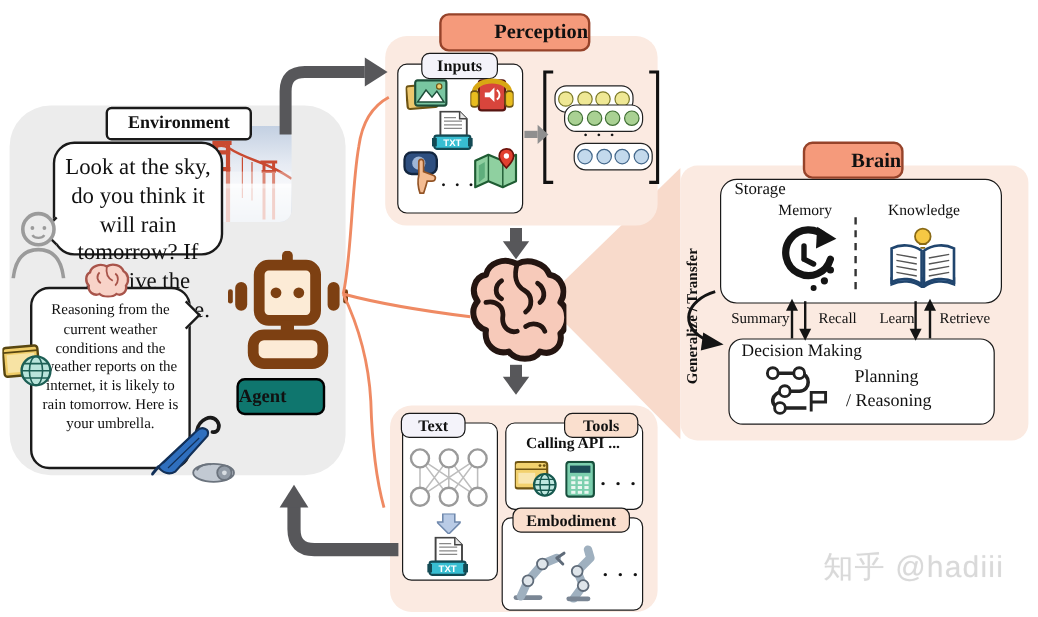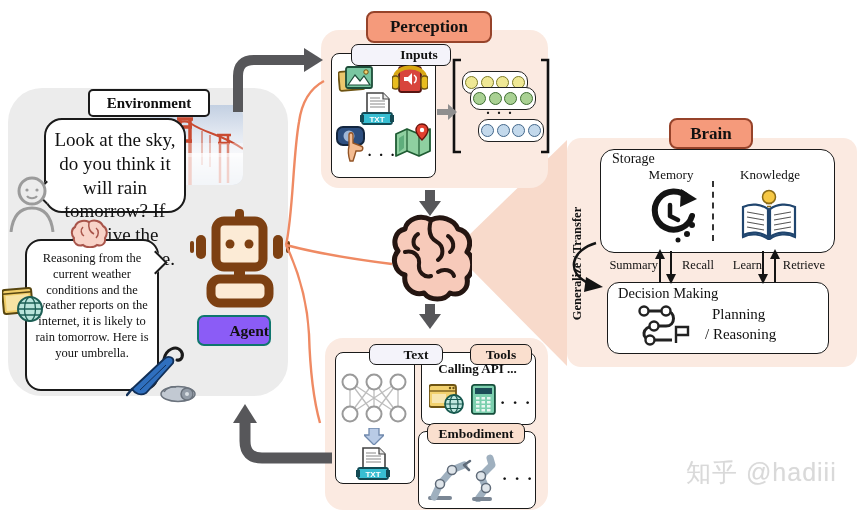--- a/index.html
+++ b/index.html
@@ -2,21 +2,21 @@
 <html><head>
 <meta charset="utf-8">
 <style>
   html,body{margin:0;padding:0;background:#fff;}
   #stage{position:relative;width:865px;height:514px;background:#ffffff;overflow:hidden;
          font-family:"Liberation Serif", serif;color:#111;}
   .abs{position:absolute;}
   svg{display:block;}
   .panel{position:absolute;background:#fbeae1;border-radius:18px;z-index:1;}
   .chip-header{position:absolute;background:#f59a7b;border:2px solid #96432a;border-radius:8px;
-      display:flex;align-items:center;justify-content:center;font-weight:bold;font-size:17px;z-index:3;}
+      display:flex;align-items:center;justify-content:flex-end;font-weight:bold;font-size:17px;z-index:3;}
   .wbox{position:absolute;background:#fff;border:1.6px solid #1a1a1a;border-radius:8px;z-index:2;}
   .chip-label{position:absolute;background:#f4f3fa;border:1.6px solid #1a1a1a;border-radius:7px;
       display:flex;align-items:center;justify-content:center;font-weight:bold;font-size:13.5px;z-index:3;}
   .chip-label.peach{background:#fadfce;}
   .bubble{position:absolute;background:#fff;border:2px solid #1a1a1a;border-radius:18px;
       text-align:center;z-index:2;box-sizing:border-box;}
   .tail{position:absolute;width:15px;height:15px;background:#fff;transform:rotate(45deg);z-index:3;}
   .dots{position:absolute;font-weight:bold;letter-spacing:2px;text-align:center;z-index:3;font-size:15px;}
   .lbl{position:absolute;z-index:3;white-space:nowrap;}
   .icon{position:absolute;z-index:3;}
@@ -101,30 +101,30 @@
     <rect x="26" y="12" width="47" height="46" rx="8" fill="#fcebd6" stroke="#7d4012" stroke-width="9"></rect>
     <circle cx="40" cy="35" r="4.5" fill="#7d4012"></circle>
       <circle cx="59" cy="35" r="4.5" fill="#7d4012"></circle>
     <rect x="6" y="26" width="10" height="24" rx="5" fill="#7d4012"></rect>
     <rect x="83" y="26" width="10" height="24" rx="5" fill="#7d4012"></rect>
     <rect x="0" y="32" width="4" height="12" rx="2" fill="#7d4012"></rect>
     <rect x="96" y="32" width="4" height="12" rx="2" fill="#7d4012"></rect>
     <rect x="44" y="58" width="11" height="13" fill="#7d4012"></rect>
     <rect x="21" y="70" width="58" height="24" rx="9" fill="#fcebd6" stroke="#7d4012" stroke-width="9"></rect>
   </svg>
-  <div class="abs" style="left:197px;top:315px;width:70px;height:27px;background:#8b5cf6;border:2px solid #0f766e;border-radius:7px;display:flex;align-items:center;justify-content:flex-end;font-weight:bold;font-size:15.5px;z-index:3;">
+  <div class="abs" style="left:197px;top:315px;width:70px;height:27px;background:#0f766e;border:2px solid #000000;border-radius:7px;display:flex;align-items:center;justify-content:flex-start;font-weight:bold;font-size:15.5px;z-index:3;">
     <span>Agent</span>
   </div>
 
   <div class="panel" style="left:321px;top:30px;width:227px;height:158px;"></div>
   <div class="chip-header" style="left:366px;top:11px;width:122px;height:28px;">
     <span>Perception</span>
   </div>
   <div class="wbox" style="left:331px;top:53px;width:103px;height:123px;"></div>
-  <div class="chip-label" style="left:351px;top:44px;width:62px;height:20px;padding-left:36px;">
+  <div class="chip-label" style="left:351px;top:44px;width:62px;height:20px;">
     <span>Inputs</span>
   </div>
 
   <svg class="icon" style="left:338px;top:64px;" width="36" height="30">
     <rect x="1" y="7" width="25" height="19" rx="2" transform="rotate(-5 13 16)" fill="#ecc76d" stroke="#6e5413" stroke-width="1.8"></rect>
     <rect x="8" y="3" width="26" height="21" rx="2" fill="#79c6a1" stroke="#1d4d39" stroke-width="1.8"></rect>
     <path d="M10,21 L17,11 L22,17 L26,12 L32,21 Z" fill="#fff" stroke="#1d4d39" stroke-width="1.2"></path>
     <circle cx="28" cy="8" r="2.2" fill="#f2d16e" stroke="#6e5413" stroke-width="1"></circle>
   </svg>
   <svg class="icon" style="left:392px;top:60px;" width="36" height="34">
@@ -189,21 +189,21 @@
     <path d="M28,22 C22,26 22,34 28,37" stroke="#241511" stroke-width="4" fill="none" stroke-linecap="round"></path>
     <path d="M41,8 C38,18 40,26 47,30 C54,34 54,44 48,48" stroke="#241511" stroke-width="4" fill="none" stroke-linecap="round"></path>
     <path d="M15,40 C24,38 30,44 29,52 C28,60 34,66 41,64" stroke="#241511" stroke-width="4" fill="none" stroke-linecap="round"></path>
     <path d="M58,24 C64,28 65,36 60,40" stroke="#241511" stroke-width="4" fill="none" stroke-linecap="round"></path>
     <path d="M48,60 C54,56 62,58 64,64" stroke="#241511" stroke-width="4" fill="none" stroke-linecap="round"></path>
   </svg>
 
   <div class="panel" style="left:325px;top:338px;width:223px;height:172px;"></div>
 
   <div class="wbox" style="left:335px;top:352px;width:78px;height:130px;"></div>
-  <div class="chip-label" style="left:369px;top:344px;width:52px;height:19px;padding-left:20px;">
+  <div class="chip-label" style="left:334px;top:344px;width:52px;height:19px;">
     <span>Text</span>
   </div>
   <svg class="icon" style="left:340px;top:372px;" width="68" height="52">
     <g stroke="#bdbdbd" stroke-width="1.3">
       <path d="M10,10 L10,42 M10,10 L34,42 M10,10 L58,42 M34,10 L10,42 M34,10 L34,42 M34,10 L58,42 M58,10 L10,42 M58,10 L34,42 M58,10 L58,42"></path>
     </g>
     <g fill="#fff" stroke="#9a9a9a" stroke-width="2">
       <circle cx="10" cy="10" r="7.5"></circle>
         <circle cx="34" cy="10" r="7.5"></circle>
         <circle cx="58" cy="10" r="7.5"></circle>

